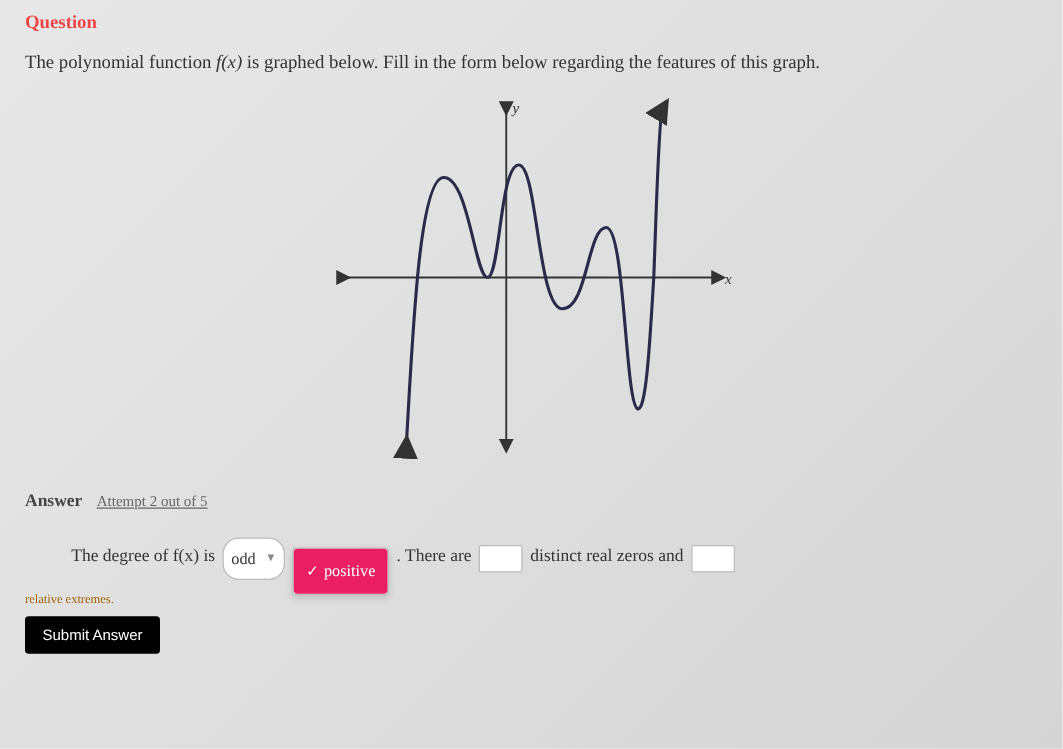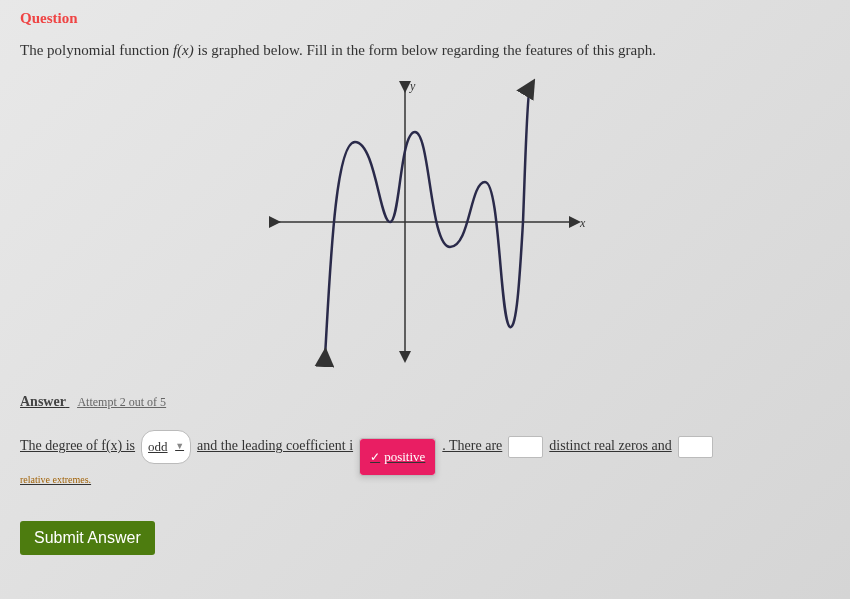--- a/index.html
+++ b/index.html
@@ -38,21 +38,20 @@
       justify-content: center;
       margin-bottom: 20px;
     }
     .graph {
       position: relative;
       width: 340px;
       height: 300px;
     }
     .answer-section {
       margin-top: 10px;
-      text-decoration: underline;
     }
     .answer-label {
       font-size: 14px;
       color: #444;
     }
     .answer-label b {
       font-weight: bold;
     }
     .attempt-text {
       font-size: 12px;
@@ -62,20 +61,21 @@
     }
     .fill-in-row {
       font-size: 14px;
       color: #333;
       margin-top: 18px;
       line-height: 2.2;
       display: flex;
       flex-wrap: wrap;
       align-items: center;
       gap: 6px;
+      margin-left: 37px;
     }
     .dropdown {
       display: inline-flex;
       align-items: center;
       background: #fff;
       border: 1px solid #bbb;
       border-radius: 13px;
       padding: 2px 6px;
       font-size: 13px;
       color: #333;
@@ -123,27 +123,27 @@
       border-radius: 2px;
       vertical-align: middle;
     }
     .relative-extremes {
       font-size: 10px;
       color: #a16207;
       margin-top: 8px;
     }
     .submit-btn {
       display: inline-block;
-      background: #4d7c0f;
+      background: #000000;
       color: #fff;
-      font-size: 16px;
+      font-size: 12px;
       padding: 8px 14px;
       border: none;
       border-radius: 3px;
-      margin-top: 36px;
+      margin-top: 8px;
       cursor: pointer;
       font-family: Arial, sans-serif;
     }
   </style>
 </head>
 <body>
 
 <div class="header-title">Question</div>
 
 <div class="prompt-text">
@@ -184,21 +184,20 @@
     <b>Answer</b>
     <span class="attempt-text">Attempt 2 out of 5</span>
   </span>
 
   <div class="fill-in-row">
     <span>The degree of f(x) is</span>
     <span class="dropdown">
       <span>odd</span>
       <span class="chevron">▼</span>
     </span>
-    <span>and the leading coefficient i</span>
     <span class="dropdown-open">
       <span class="dropdown-option selected">
         <span class="check-icon">✓</span>
         <span>positive</span>
       </span>
     </span>
     <span>. There are</span>
     <span class="num-input"></span>
     <span>distinct real zeros and</span>
     <span class="num-input"></span>

